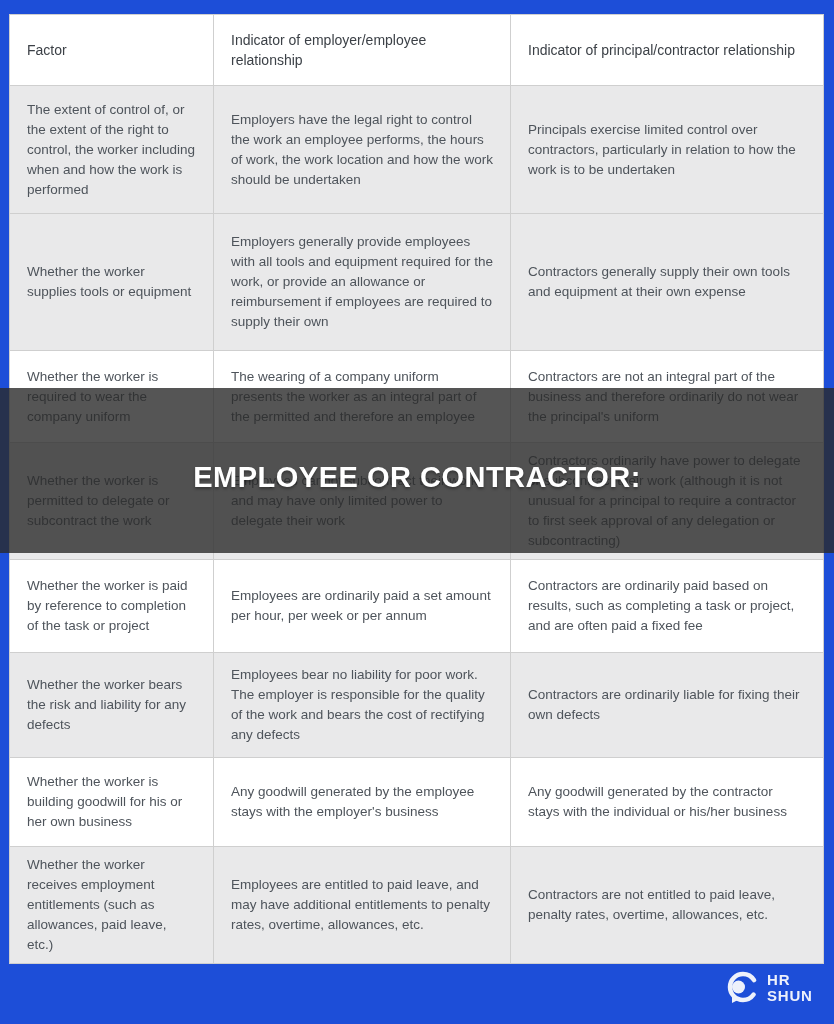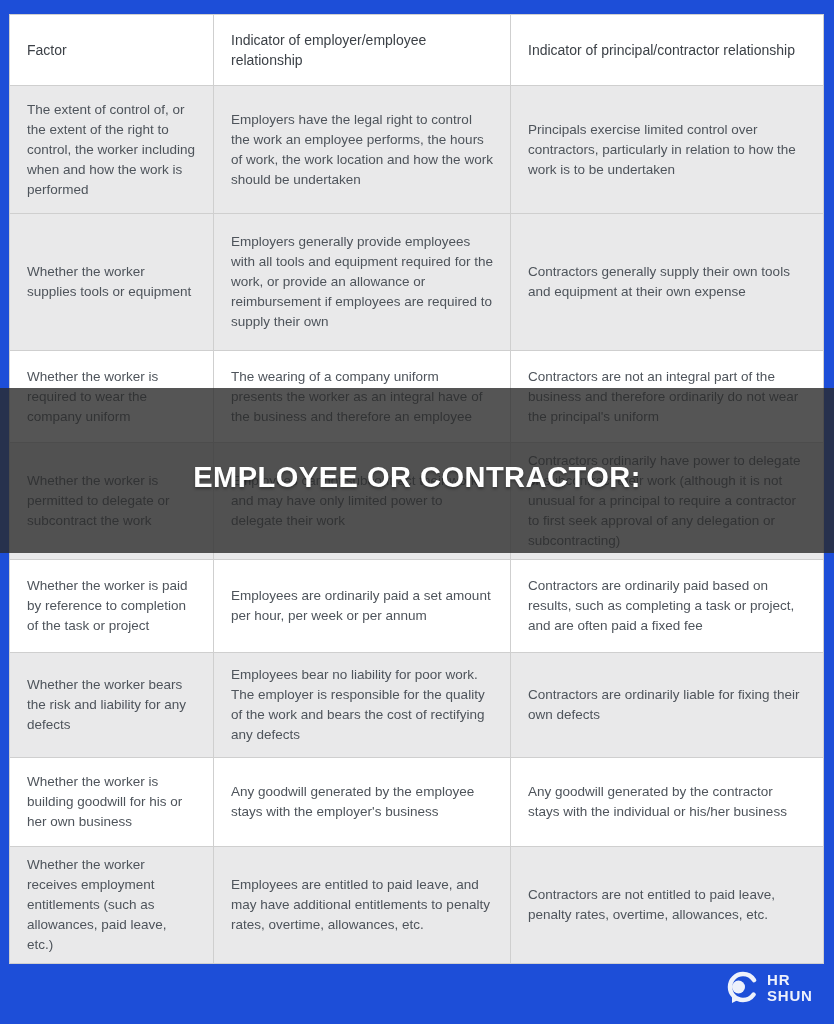--- a/index.html
+++ b/index.html
@@ -139,21 +139,21 @@
         <td>Employers have the legal right to control the work an employee performs, the hours of work, the work location and how the work should be undertaken</td>
         <td>Principals exercise limited control over contractors, particularly in relation to how the work is to be undertaken</td>
       </tr>
       <tr class="r2 shade">
         <td>Whether the worker supplies tools or equipment</td>
         <td>Employers generally provide employees with all tools and equipment required for the work, or provide an allowance or reimbursement if employees are required to supply their own</td>
         <td>Contractors generally supply their own tools and equipment at their own expense</td>
       </tr>
       <tr class="r3">
         <td>Whether the worker is required to wear the company uniform</td>
-        <td>The wearing of a company uniform presents the worker as an integral have of the business and therefore an employee</td>
+        <td>The wearing of a company uniform presents the worker as an integral part of the permitted and therefore an employee</td>
         <td>Contractors are not an integral part of the business and therefore ordinarily do not wear the principal's uniform</td>
       </tr>
       <tr class="r4 shade">
         <td>Whether the worker is permitted to delegate or subcontract the work</td>
         <td>Employees cannot subcontract their work and may have only limited power to delegate their work</td>
         <td>Contractors ordinarily have power to delegate or subcontract their work (although it is not unusual for a principal to require a contractor to first seek approval of any delegation or subcontracting)</td>
       </tr>
       <tr class="r5">
         <td>Whether the worker is paid by reference to completion of the task or project</td>
         <td>Employees are ordinarily paid a set amount per hour, per week or per annum</td>

